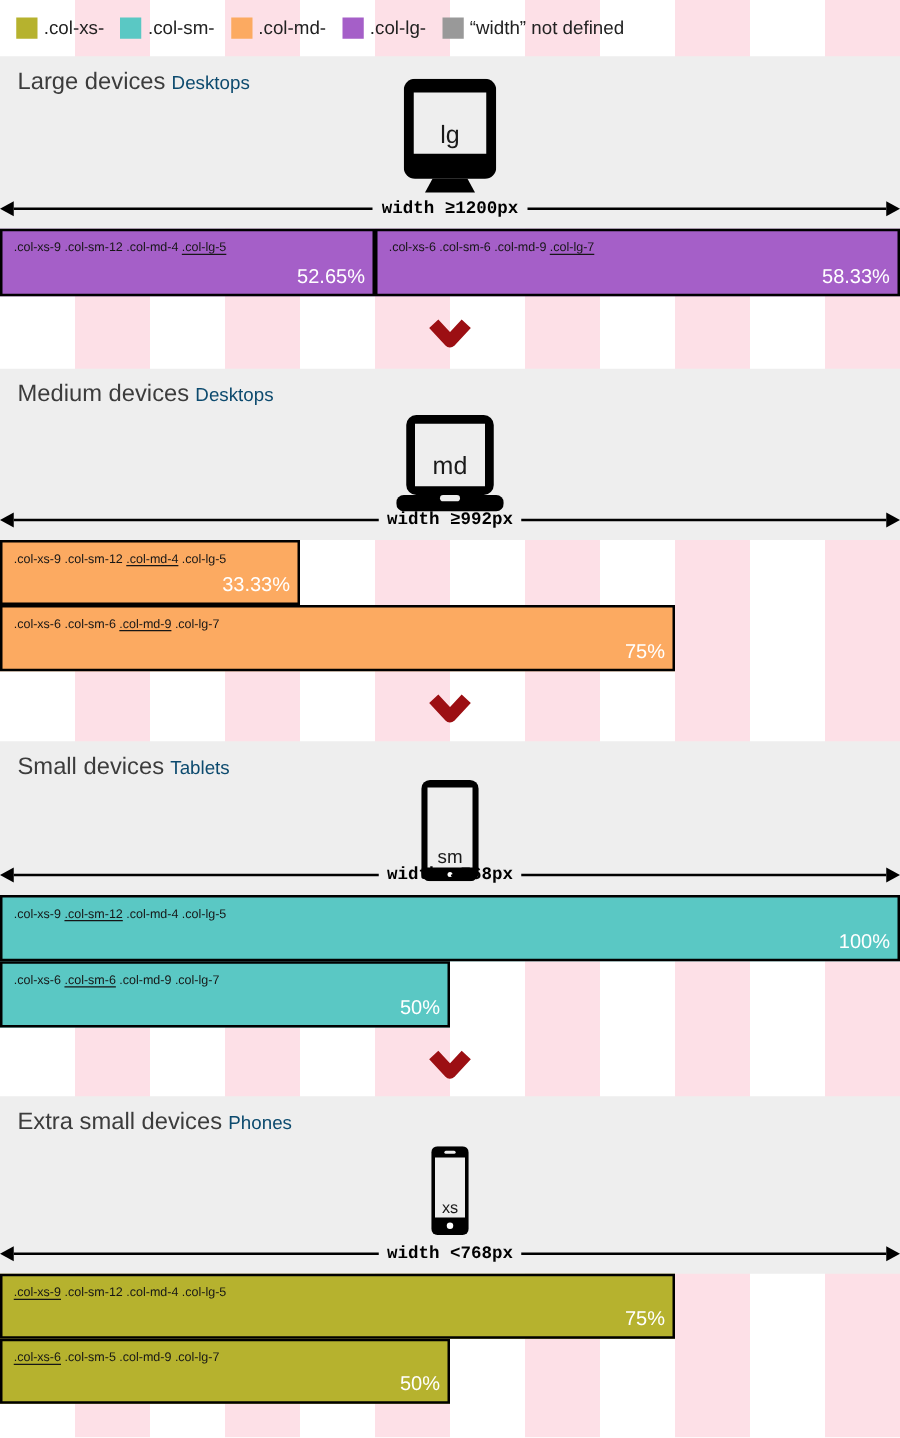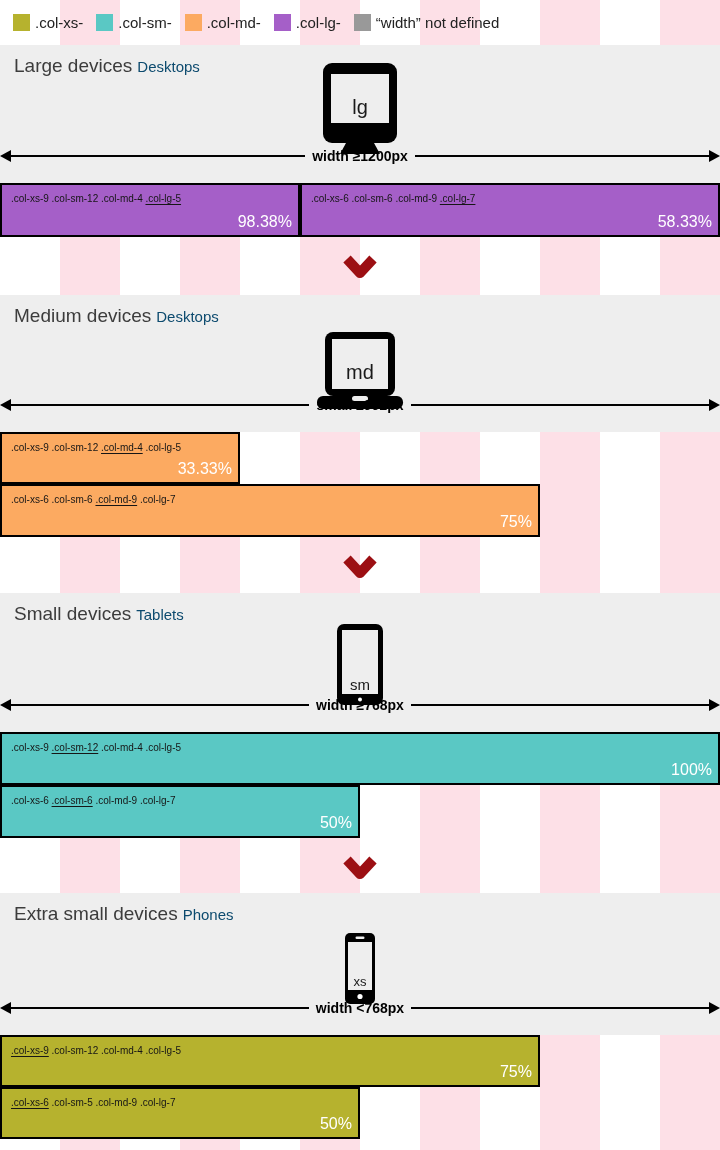--- a/index.html
+++ b/index.html
@@ -19,34 +19,34 @@
   
   .legend { height: 45px; display: flex; align-items: center; padding-left: 13px; }
   .legend-item { display: flex; align-items: center; margin-right: 13px; justify-content: flex-end; }
   .swatch { width: 17px; height: 17px; margin-right: 5px; flex: 0 0 auto; }
   .legend-label { font-size: 15px; color: #222; white-space: pre; }
 
   
   .section { position: relative; background: #eeeeee; }
   .sec-lg { height: 138px; }
   .sec-md { height: 137px; text-align: center; }
-  .sec-sm { height: 139px; }
+  .sec-sm { height: 123px; }
   .sec-xs { height: 142px; }
 
   .section-title { position: absolute; top: 10px; left: 14px; font-size: 19px; color: #3c3c3c; }
   .section-sub { font-size: 15px; color: #0c4a6e; margin-left: 5px; }
 
   .device-icon { position: absolute; left: 50%; transform: translateX(-50%); }
   .sec-lg .device-icon { top: 18px; }
   .sec-md .device-icon { top: 37px; }
   .sec-sm .device-icon { top: 31px; }
   .sec-xs .device-icon { top: 40px; }
   .device-icon svg text { font-family: "Liberation Sans", "DejaVu Sans", sans-serif; }
 
-  .width-arrow { position: absolute; left: 0; right: 0; bottom: 19px; height: 16px; display: flex; align-items: center; }
+  .width-arrow { position: absolute; left: 0; right: 0; bottom: 8px; height: 16px; display: flex; align-items: center; font-family: Liberation Mono, monospace; }
   .arrowhead-left  { width: 0; height: 0; border-top: 6px solid transparent; border-bottom: 6px solid transparent; border-right: 11px solid #000; }
   .arrowhead-right { width: 0; height: 0; border-top: 6px solid transparent; border-bottom: 6px solid transparent; border-left: 11px solid #000; }
   .arrow-line { flex: 1; height: 2px; background: #000; }
   .width-label { font-size: 14px; font-weight: bold; color: #000; margin: 0 7px; white-space: pre; }
 
   
   .bars-split { display: flex; height: 54px; }
   .bar-row { height: 53px; }
   .bar-row.h52 { height: 52px; }
   .grid-bar { position: relative; height: 100%; border: 2px solid #000; }
@@ -108,21 +108,21 @@
       <span class="arrow-line"></span>
       <span class="width-label">width ≥1200px</span>
       <span class="arrow-line"></span>
       <span class="arrowhead-right"></span>
     </div>
   </div>
 
   <div class="bars-split">
     <div class="grid-bar" style="width: 41.66%; background: rgb(165, 95, 200);">
       <span class="bar-classes"><span>.col-xs-9 .col-sm-12 .col-md-4 </span><u>.col-lg-5</u><span></span></span>
-      <span class="bar-pct">98.38%</span>
+      <span class="bar-pct">52.65%</span>
     </div>
     <div class="grid-bar" style="width: 58.33%; background: rgb(165, 95, 200);">
       <span class="bar-classes"><span>.col-xs-6 .col-sm-6 .col-md-9 </span><u>.col-lg-7</u><span></span></span>
       <span class="bar-pct">58.33%</span>
     </div>
   </div>
 
   <div class="gap gap-1">
     <span class="chevron">
       <svg width="38" height="30" viewBox="0 0 38 30">
@@ -140,21 +140,21 @@
         <rect x="8" y="0" width="70" height="64" rx="8" fill="#000"></rect>
         <rect x="15" y="7" width="56" height="50" fill="#eeeeee"></rect>
         <text x="43" y="47" font-size="20" text-anchor="middle" fill="#1a1a1a">md</text>
         <rect x="0" y="64" width="86" height="13" rx="6" fill="#000"></rect>
         <rect x="35" y="64" width="16" height="5" rx="2.5" fill="#eeeeee"></rect>
       </svg>
     </div>
     <div class="width-arrow">
       <span class="arrowhead-left"></span>
       <span class="arrow-line"></span>
-      <span class="width-label">small ≥992px</span>
+      <span class="width-label">width ≥992px</span>
       <span class="arrow-line"></span>
       <span class="arrowhead-right"></span>
     </div>
   </div>
 
   <div class="bar-row h52">
     <div class="grid-bar" style="width: 33.33%; background: rgb(252, 170, 97);">
       <span class="bar-classes"><span>.col-xs-9 .col-sm-12 </span><u>.col-md-4</u><span> .col-lg-5</span></span>
       <span class="bar-pct">33.33%</span>
     </div>

